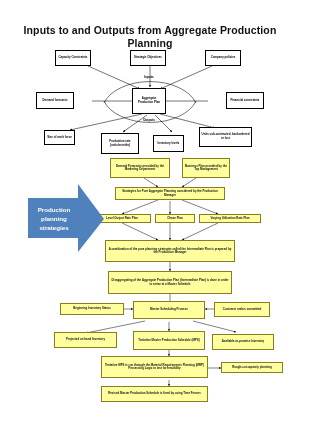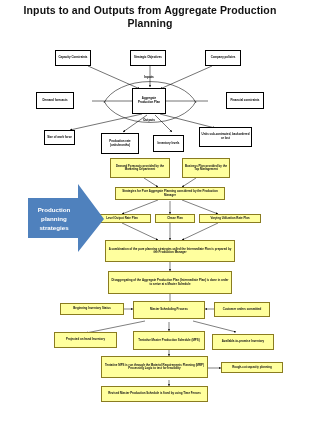--- a/index.html
+++ b/index.html
@@ -3,21 +3,21 @@
 <meta charset="utf-8">
 <style>
   html,body{margin:0;padding:0;}
   body{
     width:300px;height:425px;background:#ffffff;overflow:hidden;
     font-family:"Liberation Sans", sans-serif;color:#111;
   }
   #page{position:relative;width:300px;height:425px;}
 
   .title{
-    position:absolute;left:22px;top:4px;width:256px;
+    position:absolute;left:22px;top:24px;width:256px;
     text-align:center;font-size:10.5px;line-height:13px;font-weight:600;
     color:#111;letter-spacing:.1px;
   }
 
   
   .box{
     position:absolute;box-sizing:border-box;display:flex;
     align-items:center;justify-content:center;text-align:center;
     border:1px solid #000;background:#fff;
     font-size:2.9px;line-height:3.6px;font-weight:700;

